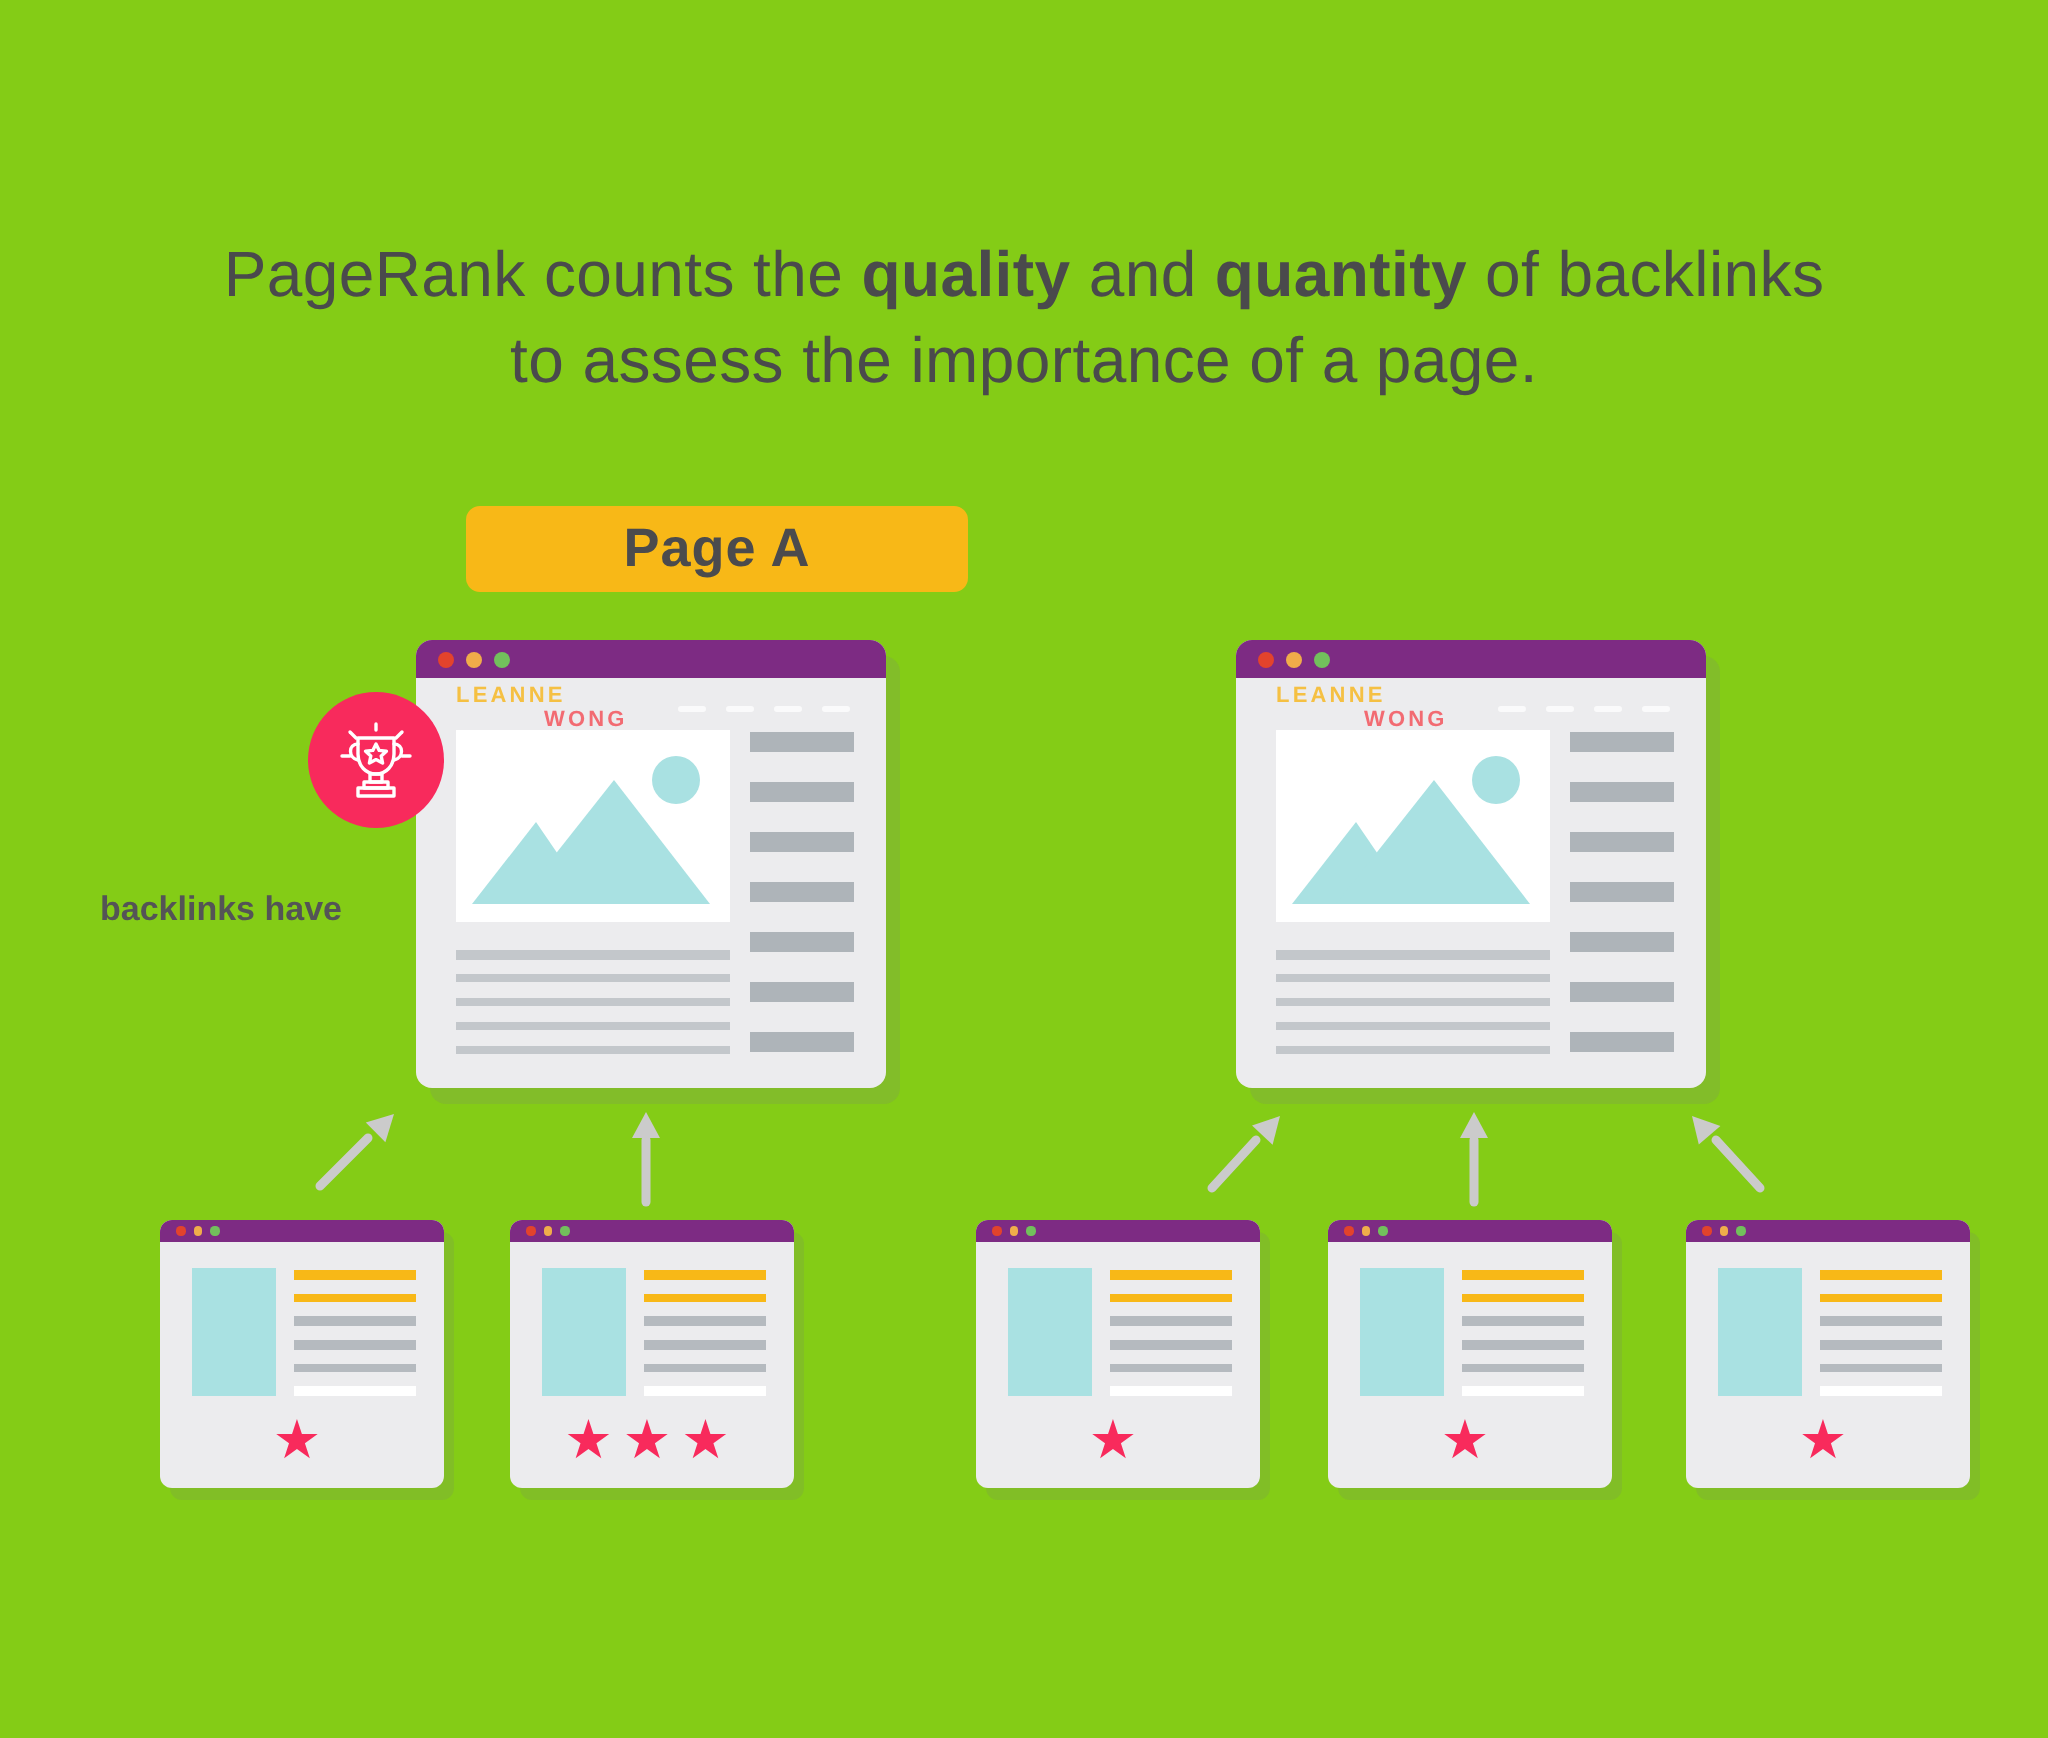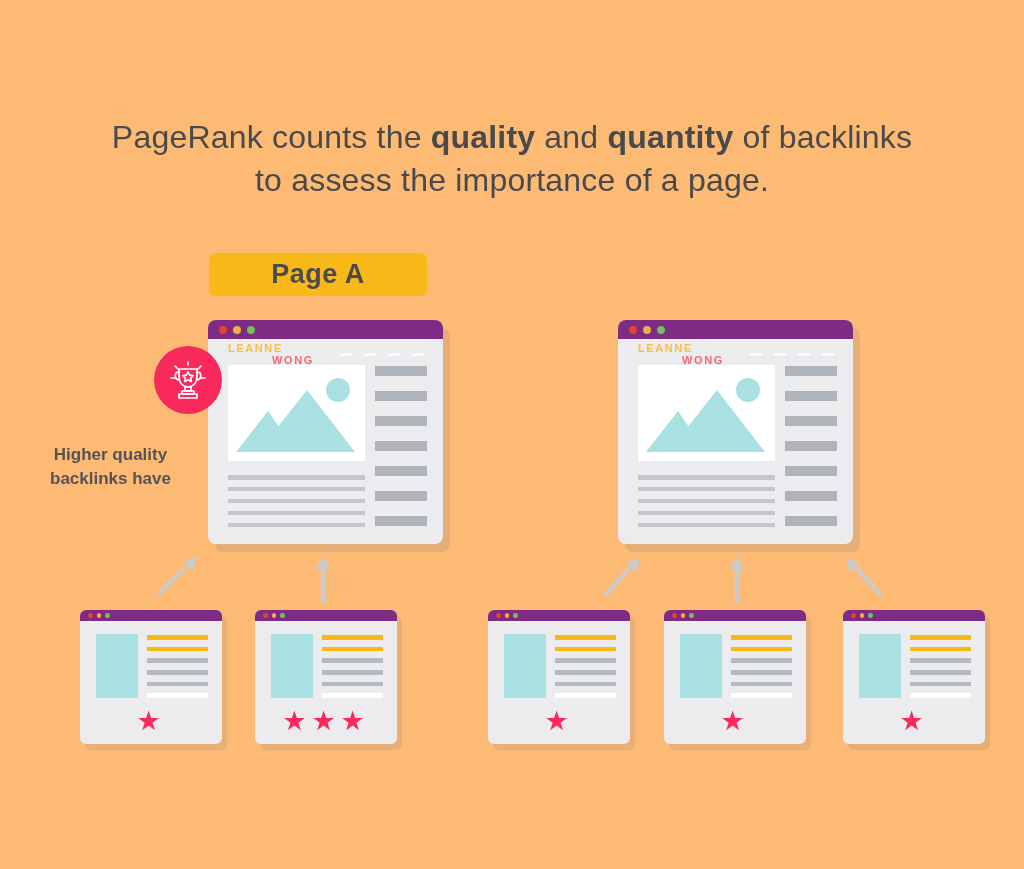--- a/index.html
+++ b/index.html
@@ -1,28 +1,28 @@
 <!DOCTYPE html>
 <html><head>
 <meta charset="utf-8">
 <style>
   * { margin:0; padding:0; box-sizing:border-box; }
   html,body { background:#fff; }
   .canvas {
-    position:relative; width:1024px; height:869px; background:#fdba74;
+    position:relative; width:1024px; height:869px; background:#84cc16;
     font-family:"Liberation Sans", sans-serif; overflow:hidden;
   }
   
   .title-wrap { position:absolute; left:0; top:116px; width:1024px; text-align:center;
     color:#4a4a4c; font-size:32px; line-height:43px; font-weight:500; letter-spacing:.2px; }
   .title-wrap .bold { font-weight:800; }
   
-  .banner { position:absolute; width:218px; height:43px; background:#f8b817; border-radius:7px;
+  .banner { position:absolute; width:251px; height:43px; background:#f8b817; border-radius:7px;
     display:flex; align-items:center; justify-content:center;
-    color:#4b4b4d; font-size:27px; font-weight:800; letter-spacing:.5px; }
+    color:#4b4b4d; font-size:27px; font-weight:800; letter-spacing:.5px;margin-left:24px; }
   
   .bwin { position:absolute; width:235px; height:224px; background:#ececee; border-radius:8px;
     box-shadow:7px 8px 0 rgba(120,120,125,.18); }
   .tbar { position:absolute; left:0; top:0; width:100%; height:19px; background:#7d2b83;
     border-radius:8px 8px 0 0; display:flex; align-items:center; padding-left:11px; gap:6px; }
   .dot { width:8px; height:8px; border-radius:50%; }
   .dot.r { background:#e2432c; } .dot.y { background:#f0ad4a; } .dot.g { background:#72c05c; }
   .bhead { position:absolute; left:20px; right:18px; top:26px; height:16px;
     display:flex; align-items:center; justify-content:space-between; }
   .brand { font-size:11px; font-weight:800; letter-spacing:1.6px; }
@@ -166,21 +166,20 @@
 
       <path d="M23,16 l1.6,3.2 3.6,.4 -2.6,2.4 .7,3.5 -3.3,-1.7 -3.3,1.7 .7,-3.5 -2.6,-2.4 3.6,-.4 z"></path>
 
       <path d="M20,31 h6 v4 h-6 z"></path>
       <path d="M17,35 h12 v3 h-12 z"></path>
       <path d="M14,38 h18 v4 h-18 z"></path>
     </svg>
   </div>
 
   <div class="note">
-    <div>Higher quality</div>
     <div>backlinks have</div>
   </div>
 
   <div class="thumb" style="left:80px;  top:610px;">
     <div class="ttbar">
         <span class="tdot" style="background:#e2432c"></span>
         <span class="tdot" style="background:#f0ad4a"></span>
         <span class="tdot" style="background:#72c05c"></span>
       </div>
     <div class="trect"></div>

